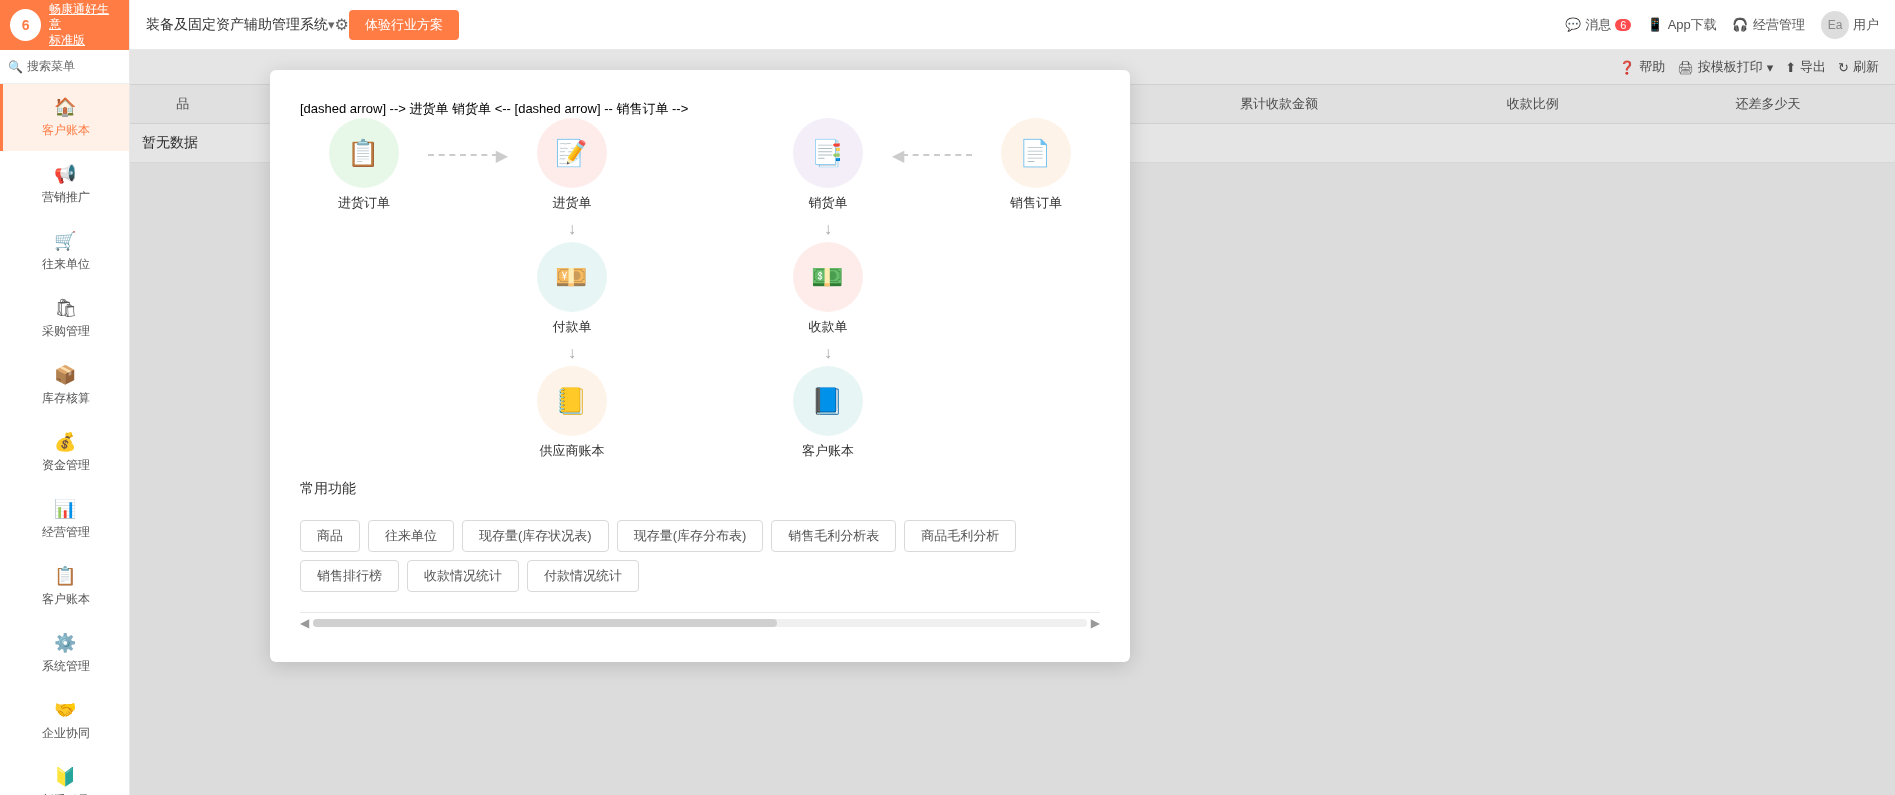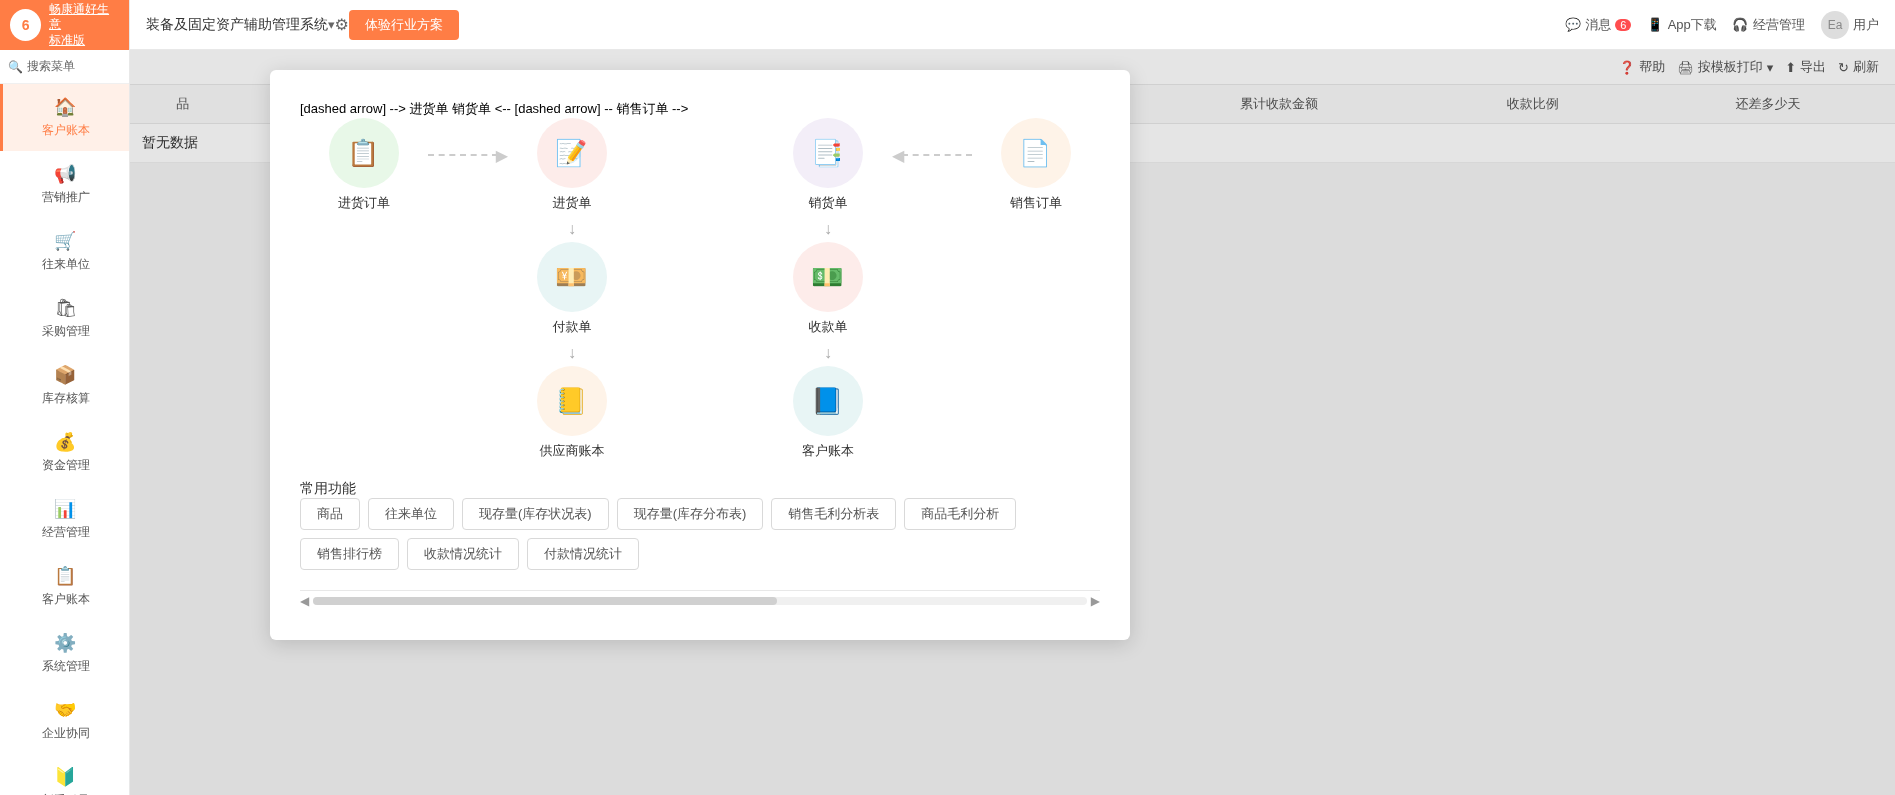--- a/index.html
+++ b/index.html
@@ -69,21 +69,21 @@
     .flow-circle { width: 70px; height: 70px; border-radius: 50%; display: flex; align-items: center; justify-content: center; font-size: 28px; cursor: pointer; }
     .flow-circle.green { background: #e8f8e8; }
     .flow-circle.red-light { background: #fdecea; }
     .flow-circle.purple { background: #f3eef8; }
     .flow-circle.orange { background: #fef3e8; }
     .flow-circle.teal { background: #e8f5f5; }
     .flow-circle.red { background: #fdecea; }
     .flow-label { font-size: 13px; color: #333; }
 
     
-    .common-title { font-size: 14px; color: #333; font-weight: 500; margin-bottom: 0; }
+    .common-title { font-size: 14px; color: #333; font-weight: 500; margin-bottom: 22px; }
     .func-buttons { display: flex; flex-wrap: wrap; gap: 8px; }
     .func-btn { border: 1px solid #d9d9d9; background: #fff; color: #555; border-radius: 4px; padding: 6px 16px; cursor: pointer; font-size: 13px; }
 
     
     .modal-scroll { border-top: 1px solid #e8e8e8; margin-top: 20px; display: flex; align-items: center; height: 20px; gap: 4px; }
     .scroll-track { flex: 1; height: 8px; background: #f0f0f0; border-radius: 4px; position: relative; }
     .scroll-thumb { width: 60%; height: 8px; background: #d0d0d0; border-radius: 4px; position: absolute; left: 0; }
     .scroll-arrow { color: #999; cursor: pointer; font-size: 12px; }
 
     

